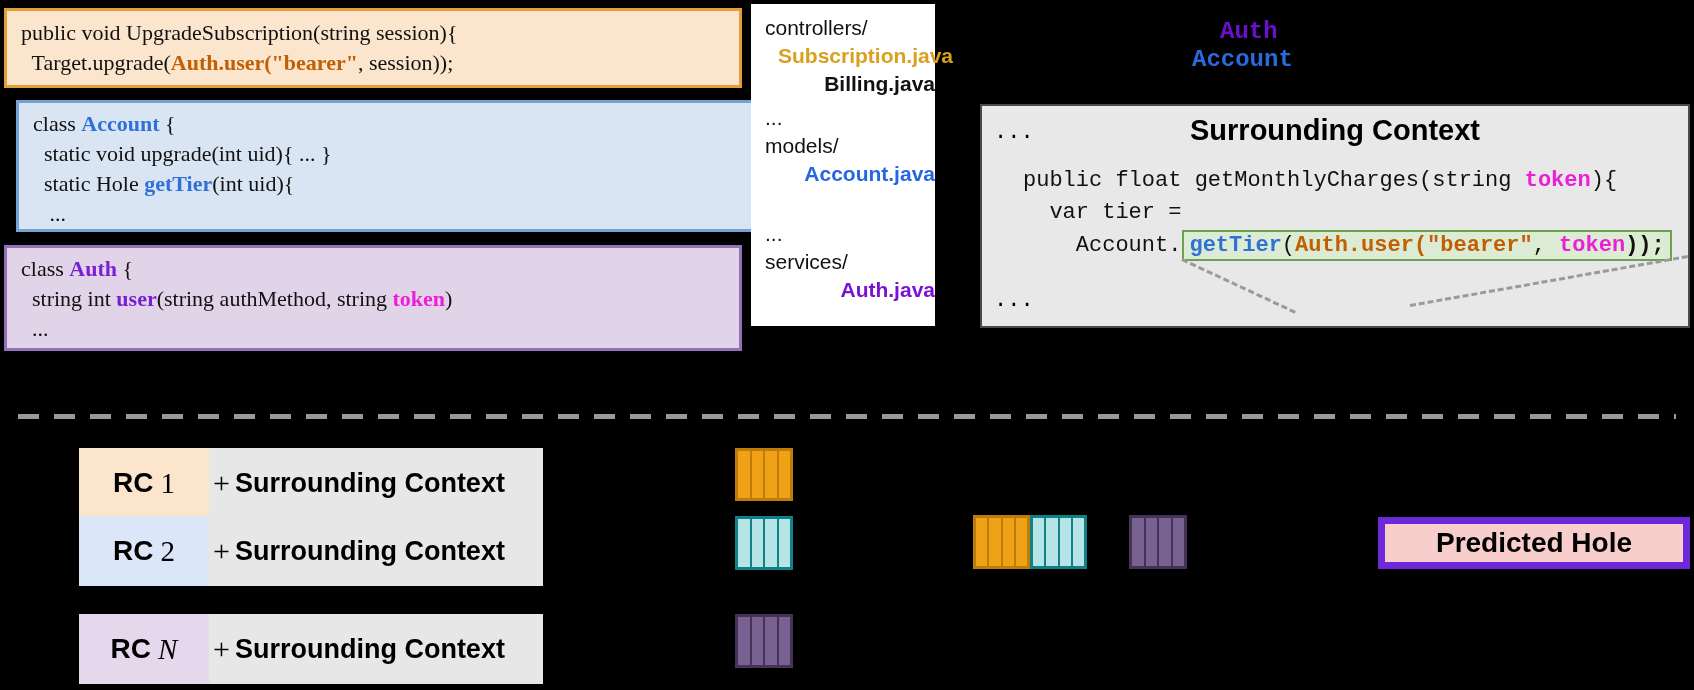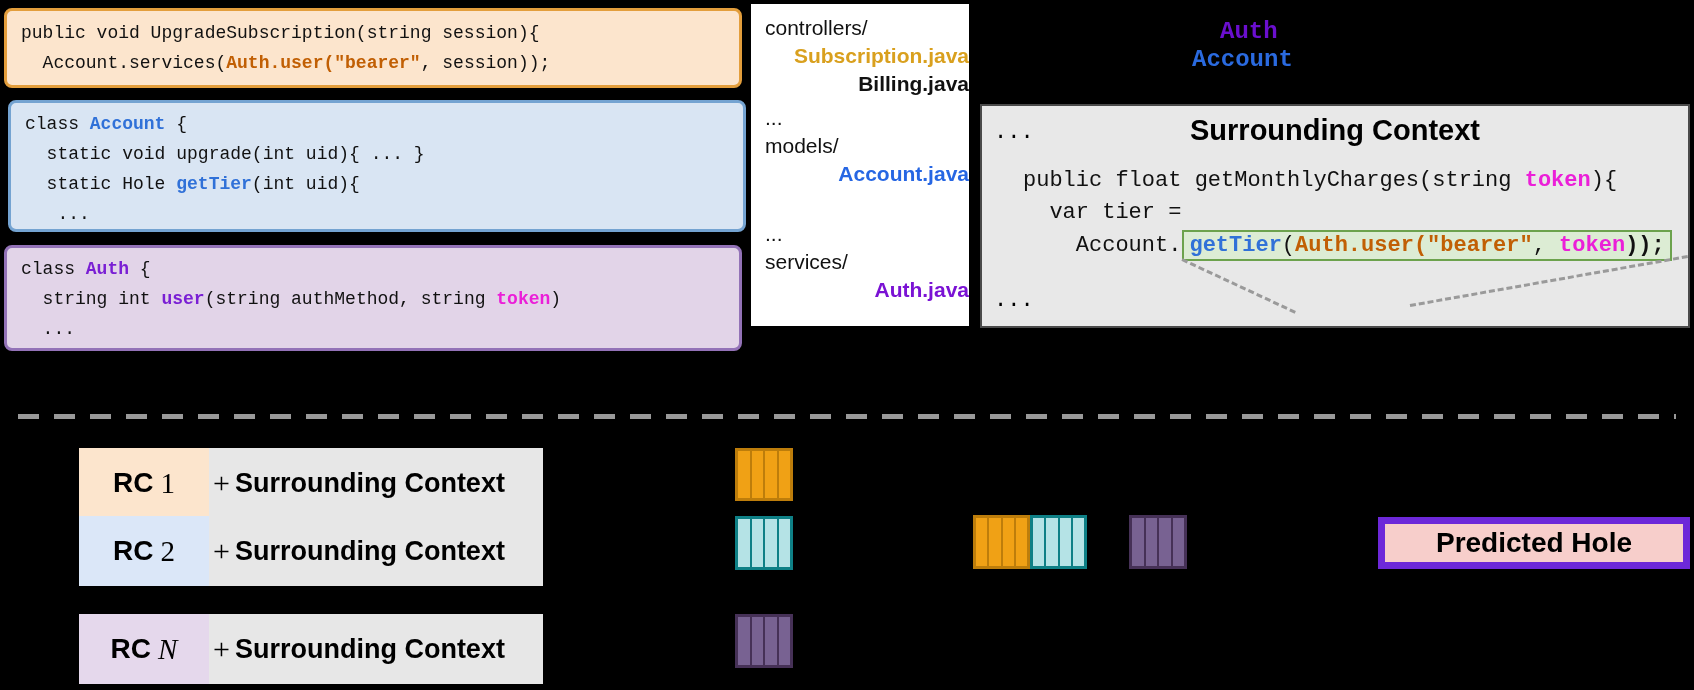--- a/index.html
+++ b/index.html
@@ -1,34 +1,34 @@
 <!DOCTYPE html>
 <html><head>
 <meta charset="utf-8">
 <style>
   html,body{margin:0;padding:0;background:#000;}
   .stage{position:relative;width:1694px;height:690px;background:#000;overflow:hidden;
          font-family:"Liberation Sans",sans-serif;}
   
   .codebox{position:absolute;box-sizing:border-box;
-           font-family:Liberation Mono, monospace;font-size:18px;line-height:30px;color:#111;border-radius:8px;}
+           font-family:Liberation Serif, serif;font-size:22px;line-height:30px;color:#111;}
   .codebox .cl{white-space:pre;}
   .box-controller{left:4px;top:8px;width:738px;height:80px;background:#FCE5CD;
                   border:3px solid #E39E3C;padding:7px 14px;}
-  .box-account{left:8px;top:100px;width:738px;height:132px;background:#D9E5F3;
+  .box-account{left:16px;top:100px;width:738px;height:132px;background:#D9E5F3;
                border:3px solid #74A3D1;padding:6px 14px;}
   .box-auth{left:4px;top:245px;width:738px;height:106px;background:#E2D4E8;
             border:3px solid #9372B7;padding:6px 14px;}
   .b-orange{font-weight:bold;color:#C15F04;}
   .b-blue{font-weight:bold;color:#3071D8;}
   .b-purple{font-weight:bold;color:#7A1FD4;}
   .b-magenta{font-weight:bold;color:#EB1FD8;}
   .b-black{font-weight:bold;color:#111;}
   
-  .file-panel{position:absolute;left:751px;top:4px;width:218px;height:322px;background:#fff;
+  .file-panel{position:absolute;left:751px;top:4px;width:184px;height:322px;background:#fff;
               box-sizing:border-box;padding:10px 0 0 14px;font-size:21px;line-height:28px;color:#111;}
   .fi{white-space:nowrap;}
   .fi.indent{padding-left:13px;text-align:right;}
   .fi.gap-sm{margin-top:6px;}
   .fi.gap-lg{margin-top:32px;}
   .f-orange{font-weight:bold;color:#D9A01E;}
   .f-bold{font-weight:bold;color:#111;}
   .f-blue{font-weight:bold;color:#2666E3;}
   .f-purple{font-weight:bold;color:#7A12D4;}
   
@@ -82,21 +82,21 @@
              background:#F7CECB;border:7px solid #6d28d9;display:flex;align-items:center;justify-content:center;
              font-weight:bold;font-size:28px;color:#000;}
 </style>
 </head>
 <body>
 
 <div class="stage">
 
   <div class="codebox box-controller">
     <div class="cl"><span>public void UpgradeSubscription(string session){</span></div>
-    <div class="cl"><span>  Account.services(</span><span class="b-orange">Auth.user("bearer"</span><span>, session));</span></div>
+    <div class="cl"><span>  Target.upgrade(</span><span class="b-orange">Auth.user("bearer"</span><span>, session));</span></div>
   </div>
 
   <div class="codebox box-account">
     <div class="cl"><span>class </span><span class="b-blue">Account</span><span> {</span></div>
     <div class="cl"><span>  static void upgrade(int uid){ ... }</span></div>
     <div class="cl"><span>  static Hole </span><span class="b-blue">getTier</span><span>(int uid){</span></div>
     <div class="cl"><span>   ...</span></div>
   </div>
 
   <div class="codebox box-auth">

